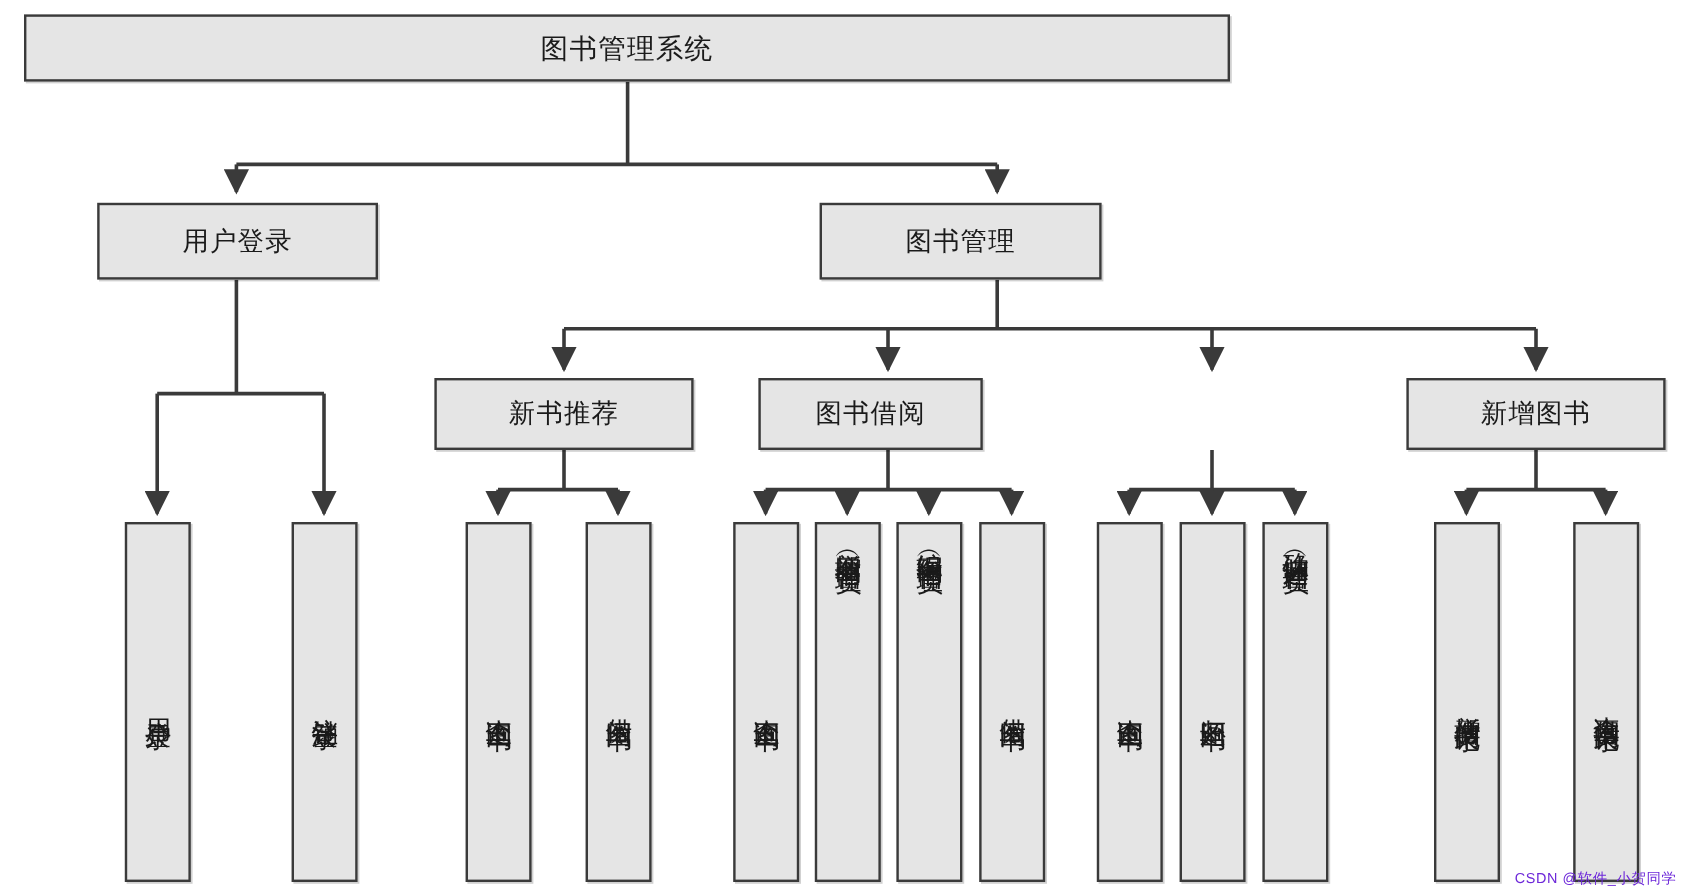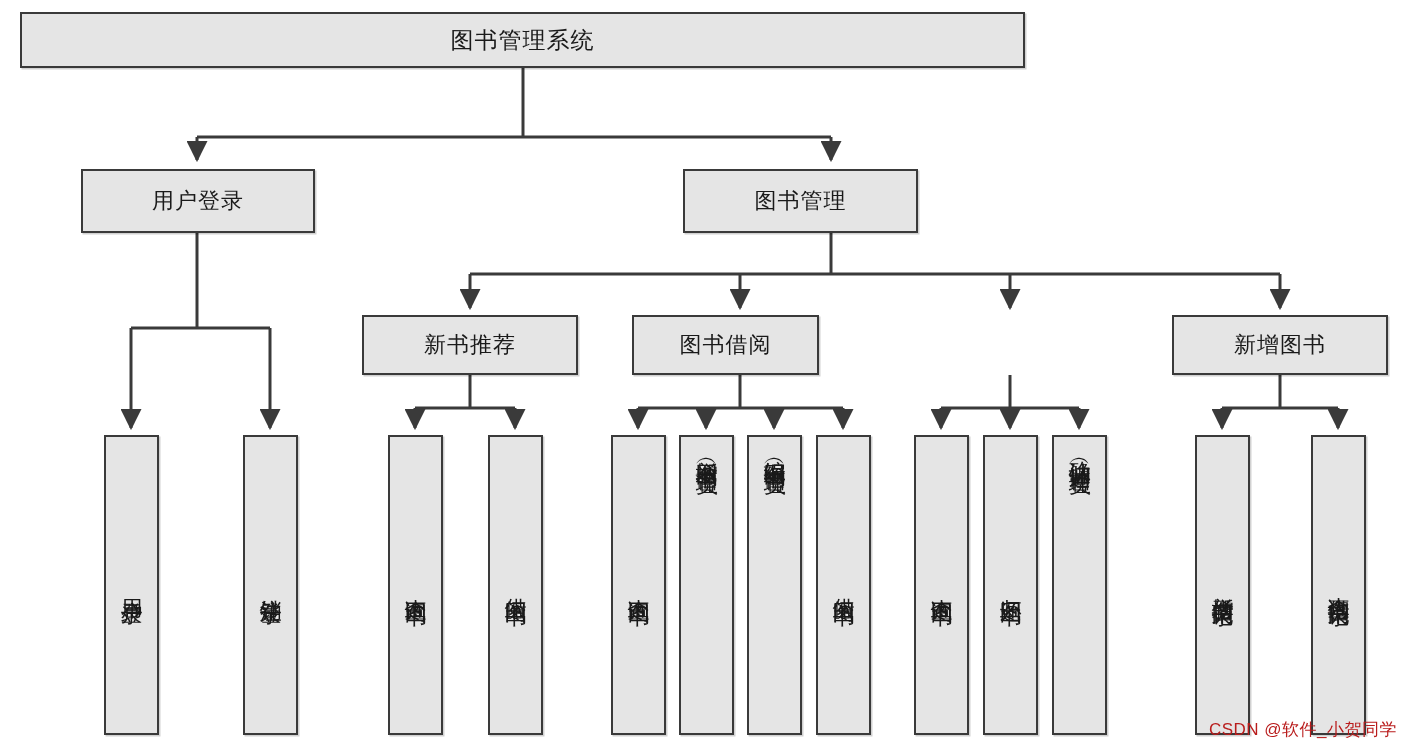--- a/index.html
+++ b/index.html
@@ -59,22 +59,22 @@
     white-space: nowrap;
   }
   .node.v.mid {
     align-items: center;
     padding-top: 0;
   }
   .watermark {
     position: absolute;
     right: 8px;
     bottom: 6px;
-    font-size: 17px;
-    color: #b91c1c;
+    font-size: 12px;
+    color: #6d28d9;
     letter-spacing: 0.5px;
     user-select: none;
   }
 </style>
 </head>
 <body>
 
 <div id="canvas">
 
   <svg id="edges" viewBox="0 0 1405 747" width="1405" height="747">

